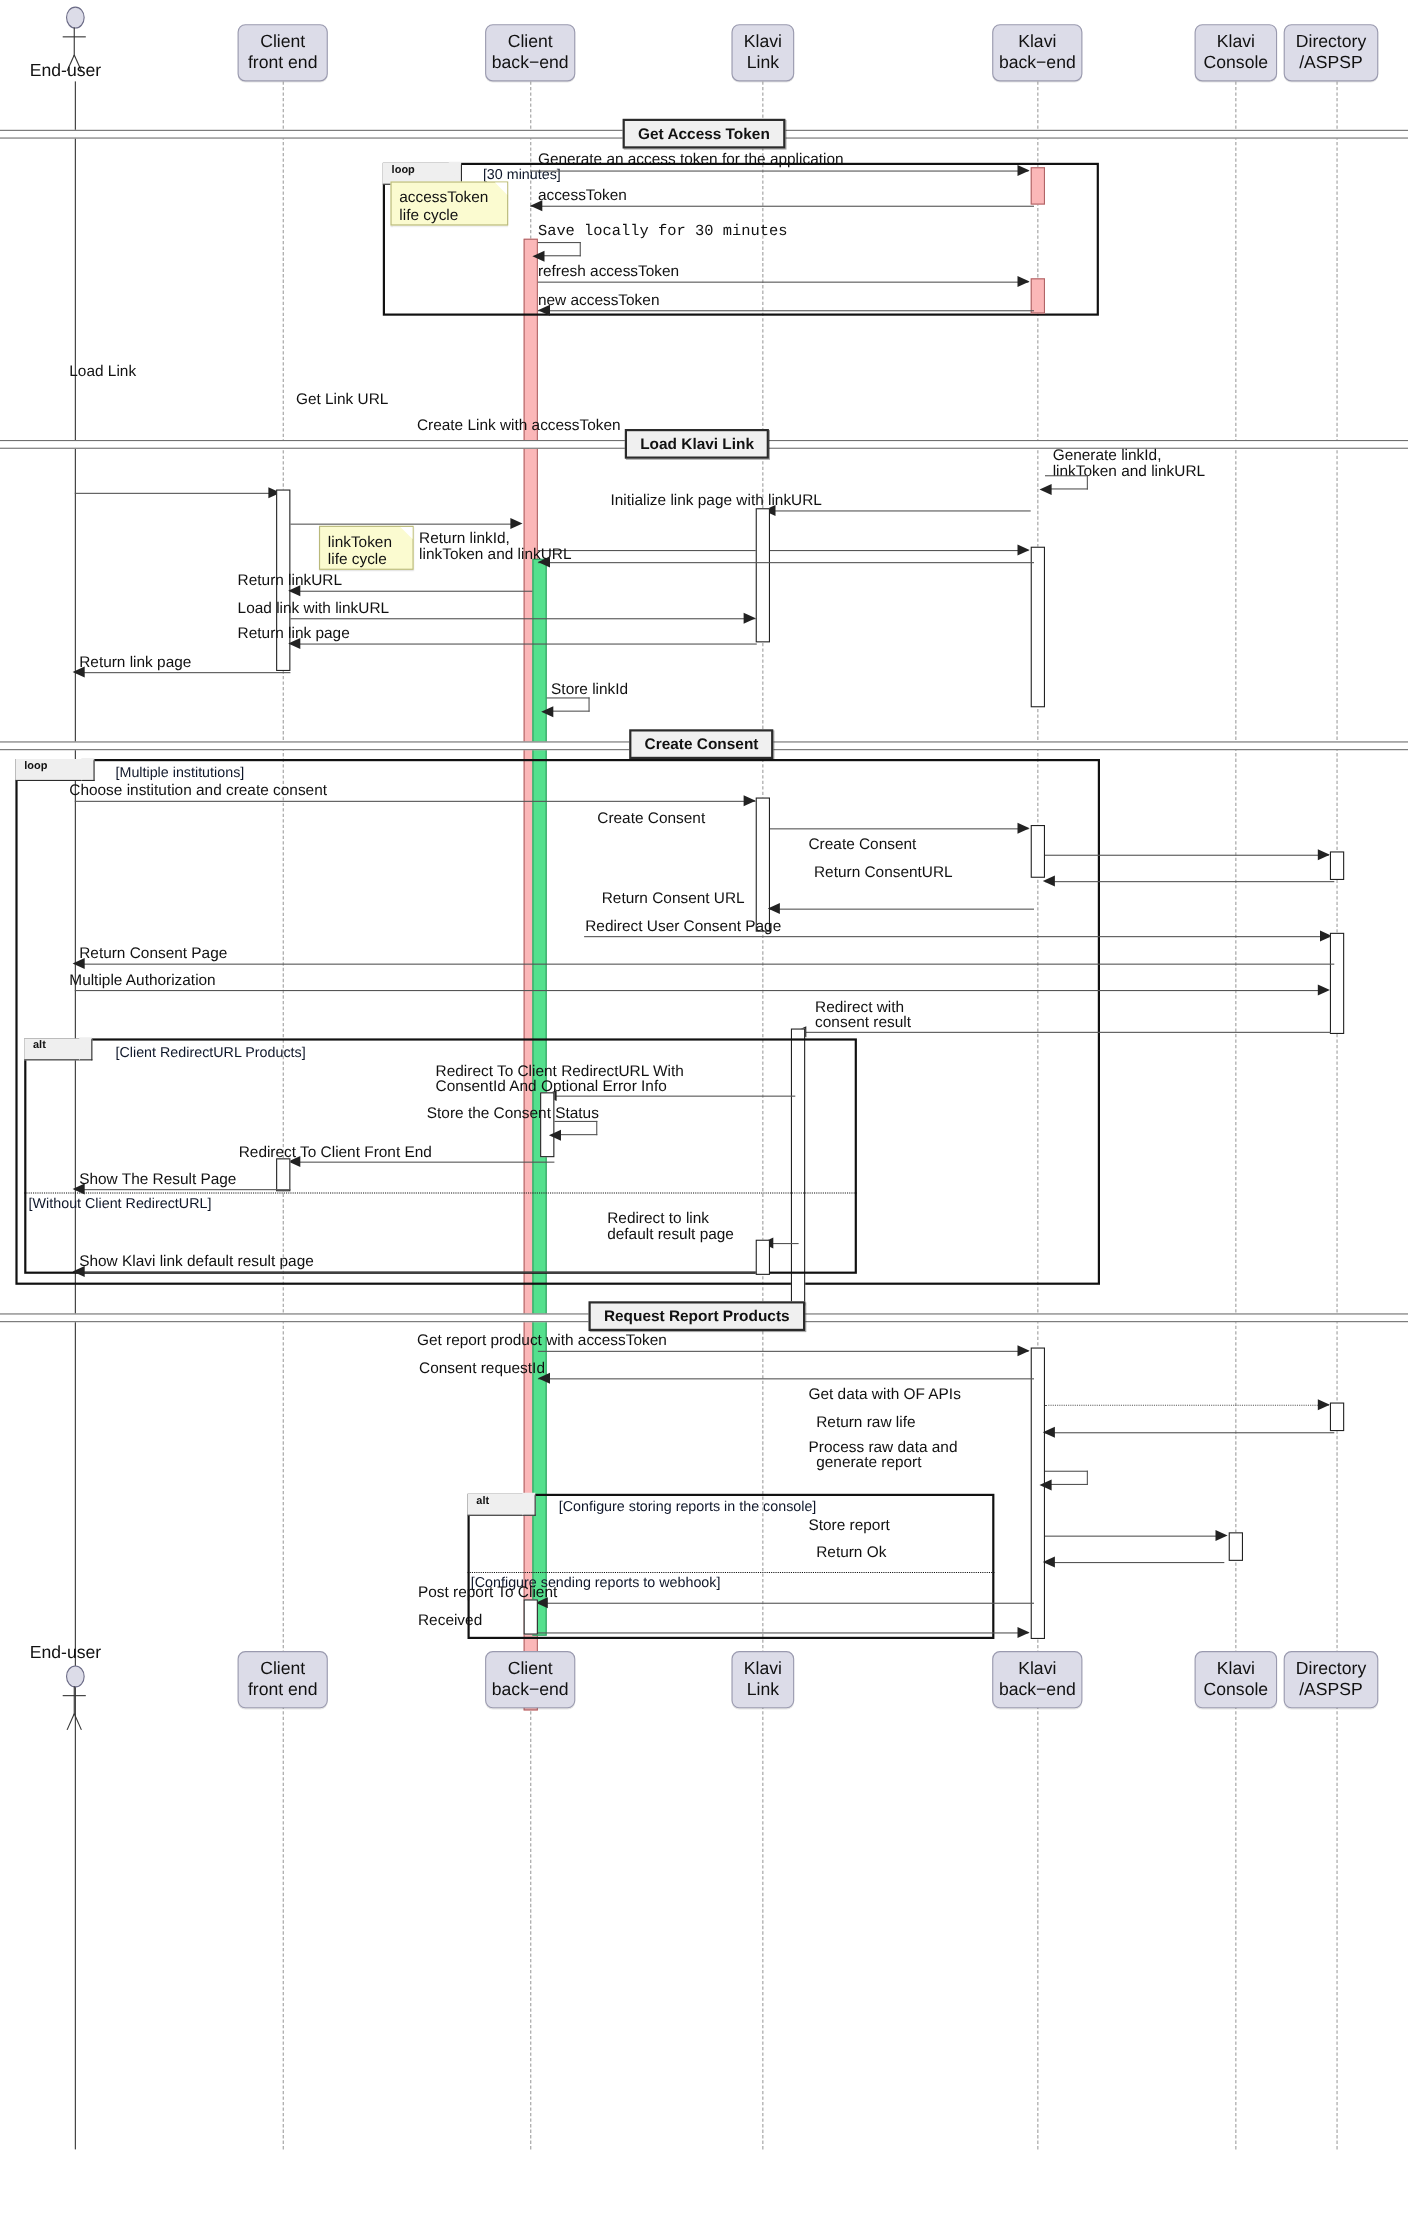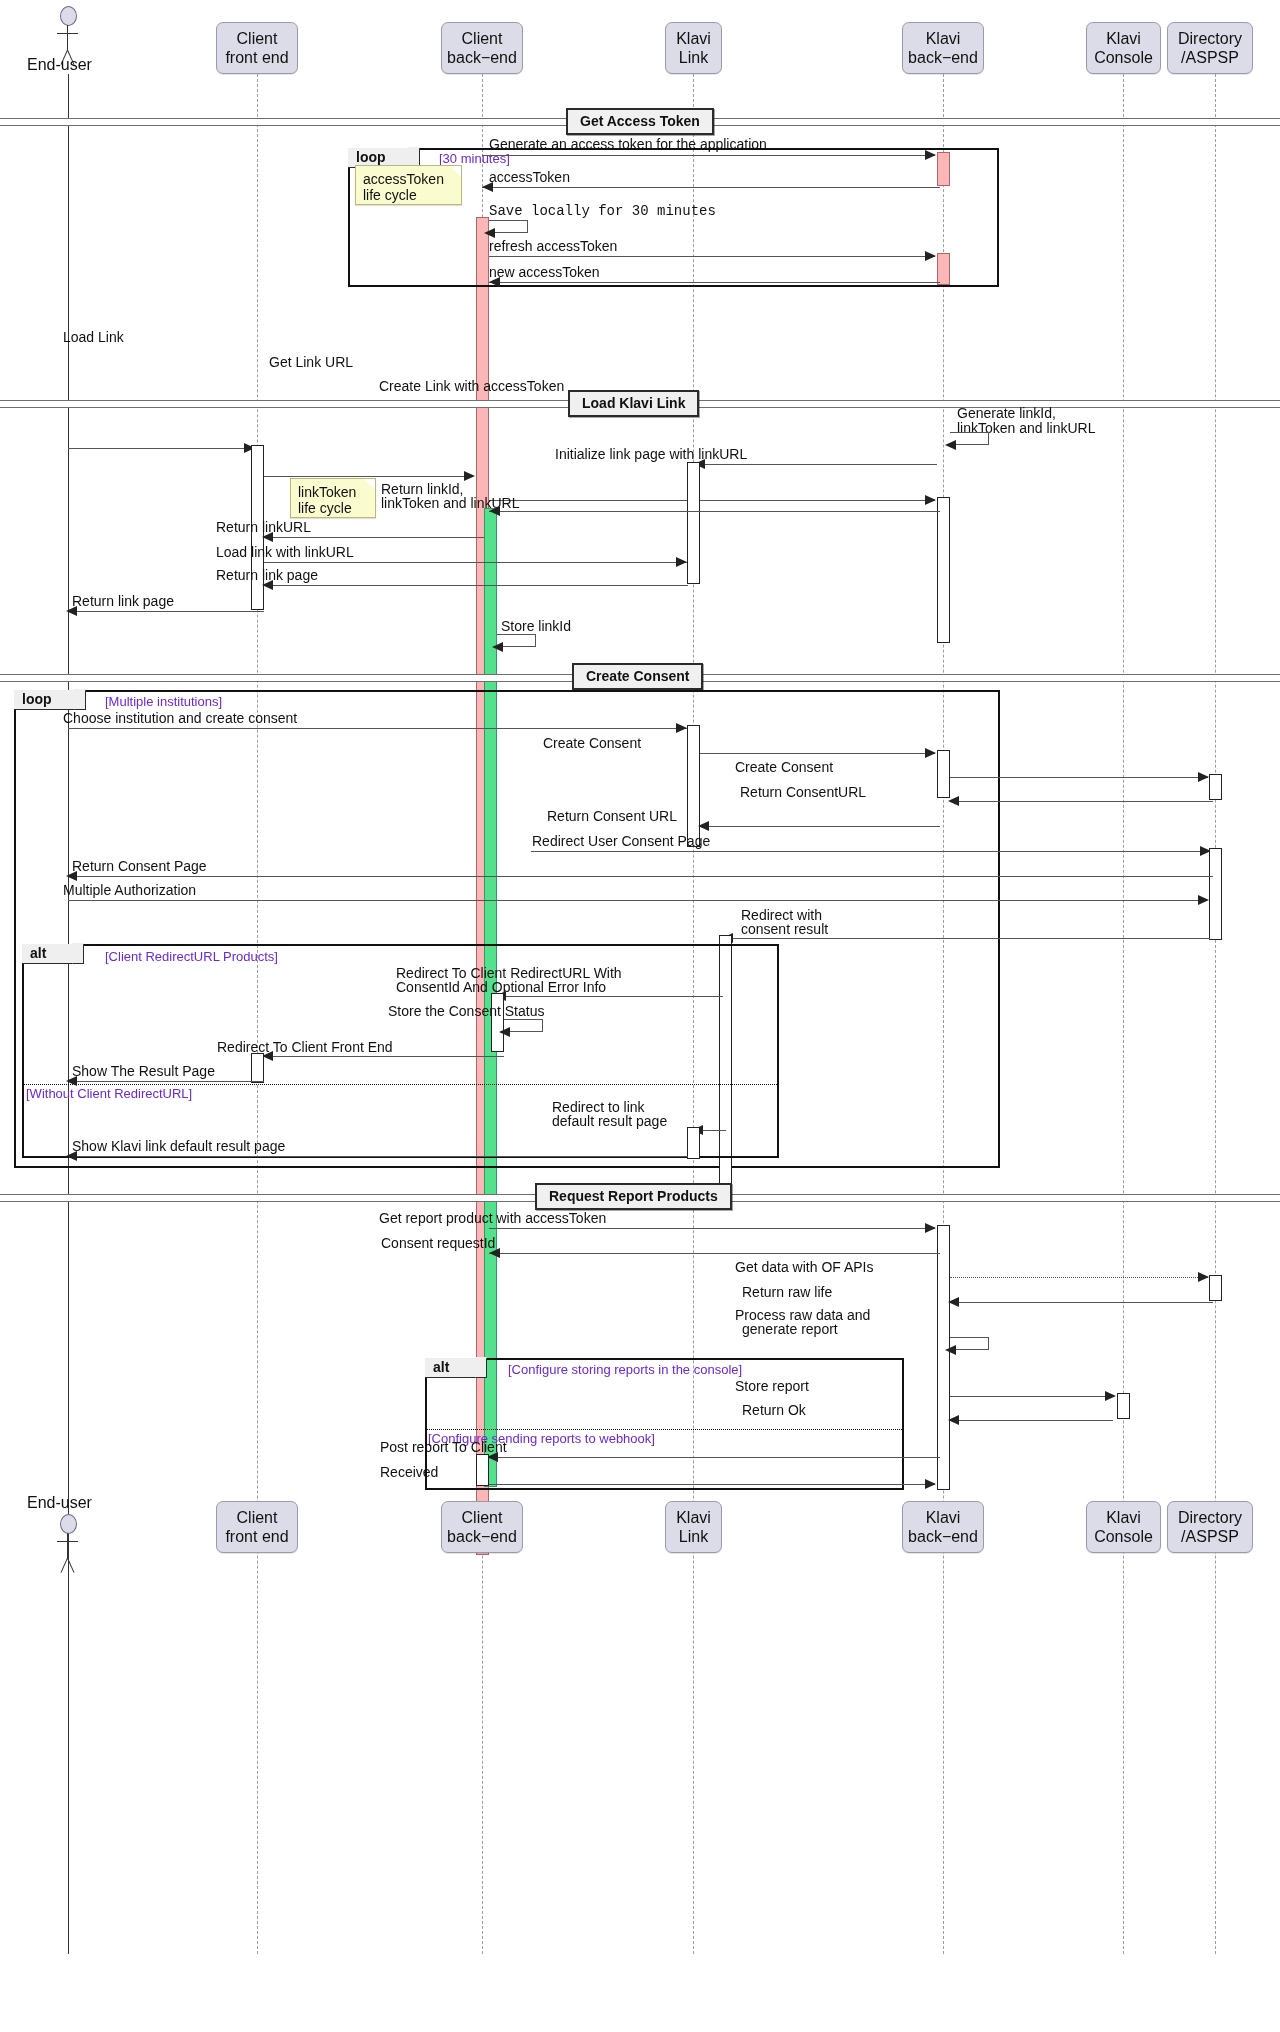--- a/index.html
+++ b/index.html
@@ -31,24 +31,24 @@
   .divider{position:absolute;left:0;width:1280px;height:6px;
            border-top:1.5px solid #6f6f6f;border-bottom:1.5px solid #6f6f6f;background:#fff;}
   .divlabel{position:absolute;background:#f0f0f0;border:2px solid #2b2b2b;
             font-size:14px;font-weight:bold;color:#111;padding:3px 12px 4px 12px;white-space:nowrap;
             box-shadow:1px 1px 0 rgba(0,0,0,.35);}
 
   
   .frag{position:absolute;border:2px solid #111;background:transparent;box-sizing:border-box;}
   .fragtab{position:absolute;height:20px;background:#efefef;border:1.4px solid #2b2b2b;
            border-top:none;border-left:none;box-sizing:border-box;}
-  .fragtab .tabtxt{position:absolute;left:8px;top:1px;font-size:14px;font-weight:bold;color:#111;}
+  .fragtab .tabtxt{position:absolute;left:8px;top:1px;font-size:10px;font-weight:bold;color:#111;}
   .fragtab .corner{position:absolute;right:-1px;top:-1px;width:0;height:0;
            border-left:12px solid #efefef;border-bottom:21px solid transparent;}
-  .fragcond{position:absolute;font-size:13px;color:#6d28d9;white-space:nowrap;}
+  .fragcond{position:absolute;font-size:13px;color:#0f172a;white-space:nowrap;}
   .fragsep{position:absolute;height:0;border-top:1.4px dotted #111;}
 
   
   .act{position:absolute;box-sizing:border-box;border:1px solid #222;background:#fff;}
   .act.pink{background:#fbb7b8;border-color:#b06466;}
   .act.green{background:#55e08d;border-color:#2f9c5f;}
 
   
   .mline{position:absolute;height:0;border-top:1.3px solid #555;}
   .mline.dotted{border-top:1.3px dotted #555;}

